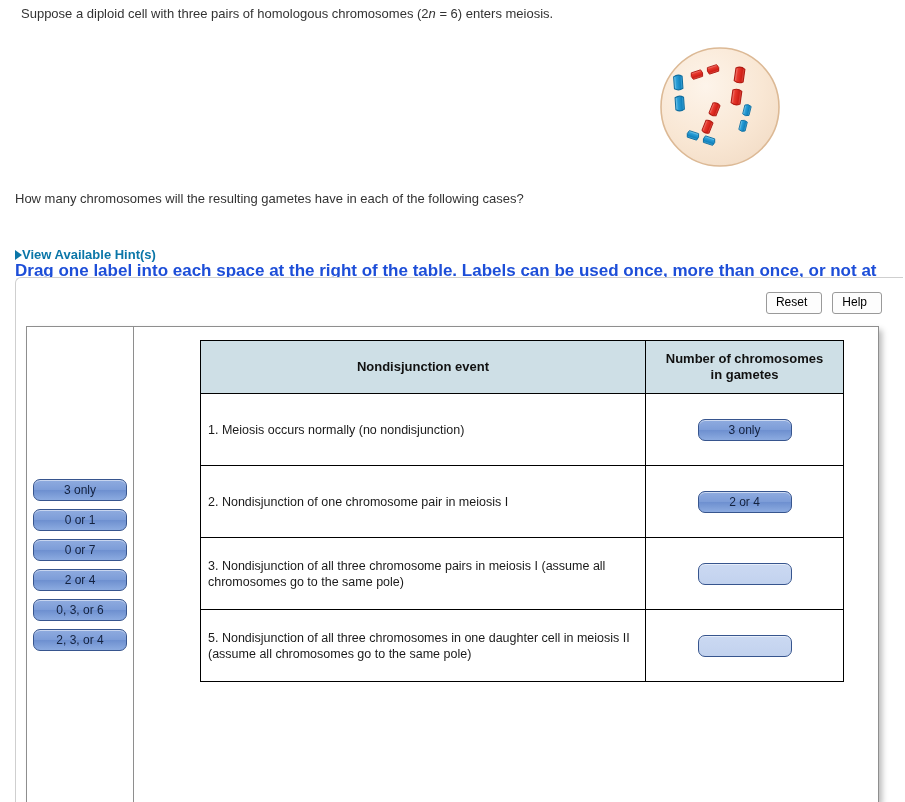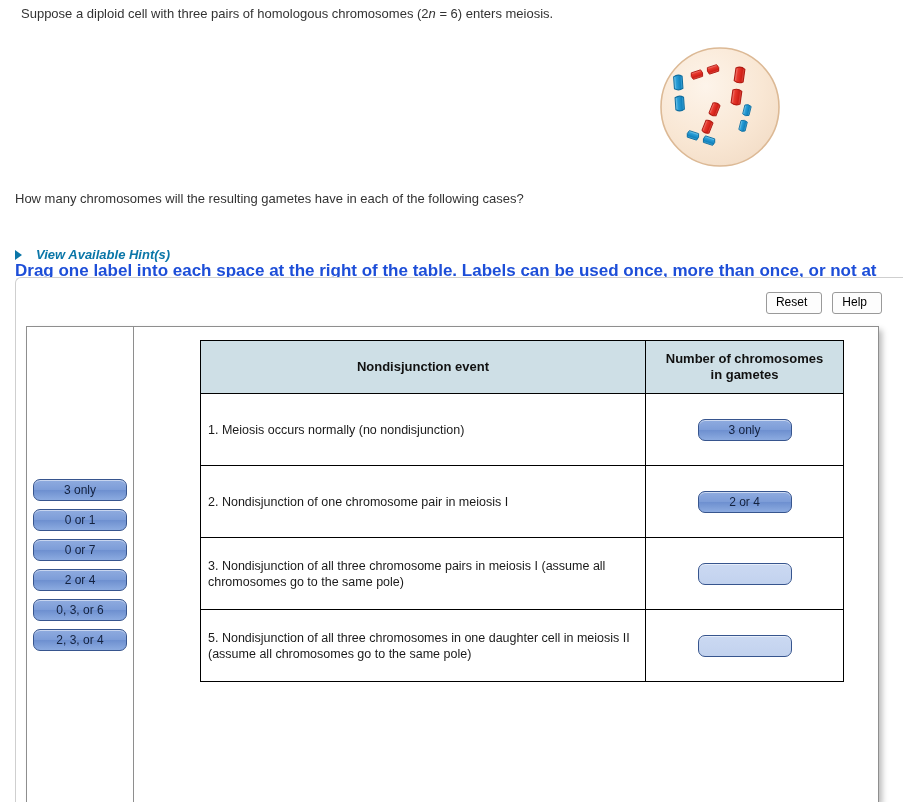--- a/index.html
+++ b/index.html
@@ -58,23 +58,22 @@
     color: #1d4ed8;
     margin-top: 46px;
   }
 
   .hints-row {
     position: absolute;
     left: 15px;
     top: 247px;
     display: flex;
     align-items: center;
-    gap: 14px;
+    gap: 0;
     cursor: pointer;
-    font-style: italic;
   }
   .hints-caret {
     width: 0;
     height: 0;
     border-left: 7px solid #0a76a8;
     border-top: 5px solid transparent;
     border-bottom: 5px solid transparent;
     display: block;
   }
   .hints-label {

